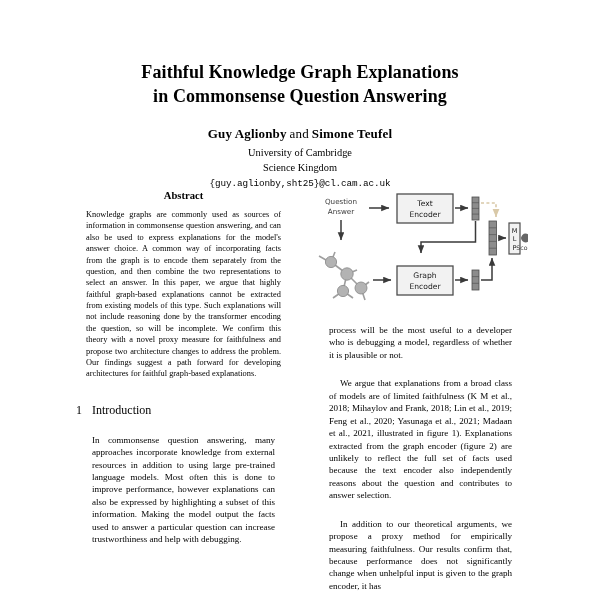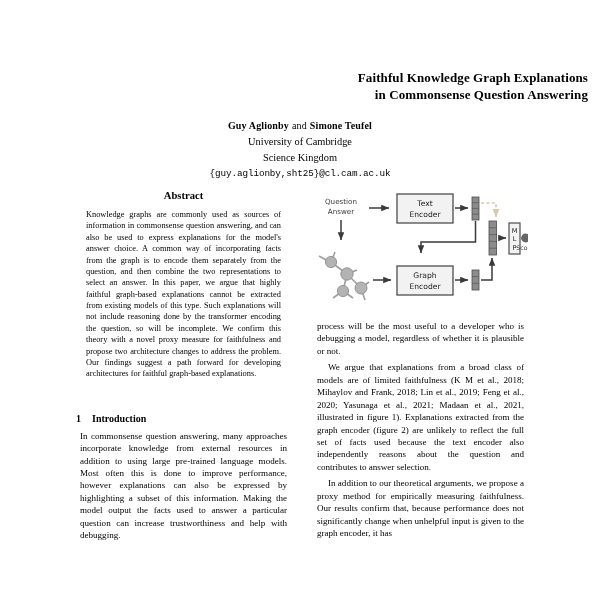--- a/index.html
+++ b/index.html
@@ -21,31 +21,30 @@
     background: #ffffff;
     box-sizing: border-box;
     padding: 0;
   }
   
   .title-block {
     padding-top: 57px;
     text-align: center;
   }
   .paper-title {
-    font-size: 13px;
+    font-size: 18px;
     font-weight: bold;
     line-height: 1.32;
     letter-spacing: 0.1px;
-    margin: 12px;
-    text-align: right;
+    margin: 4px;
   }
   .paper-title .t-line { display: block; }
   .authors {
     margin-top: 17px;
-    font-size: 10px;
+    font-size: 13px;
     font-weight: bold;
     letter-spacing: 0.15px;
   }
   .authors .sep {
     font-weight: normal;
     padding: 0 3px;
   }
   .affiliation {
     margin-top: 3px;
     font-size: 10.4px;
@@ -84,34 +83,34 @@
   }
   .abstract-body {
     font-size: 8.35px;
     line-height: 1.365;
     text-align: justify;
     text-justify: inter-word;
     margin: 0 10px 0 10px;
     hyphens: manual;
   }
   .section-heading {
-    font-size: 10px;
-    font-weight: bold;
-    margin: 33px 0 6px 0;
+    font-size: 12px;
+    font-weight: normal;
+    margin: 23px 0 6px 0;
   }
   .section-heading .num {
     display: inline-block;
     width: 16px;
   }
   .body-par {
     font-size: 9.05px;
     line-height: 1.375;
     text-align: justify;
     text-justify: inter-word;
-    margin: 4px;
+    margin: 16px;
   }
   .body-par + .body-par { text-indent: 11px; }
 
   
   .figure-wrap {
     position: relative;
     width: 215px;
     height: 118px;
   }
   .fig-svg { display: block; }

